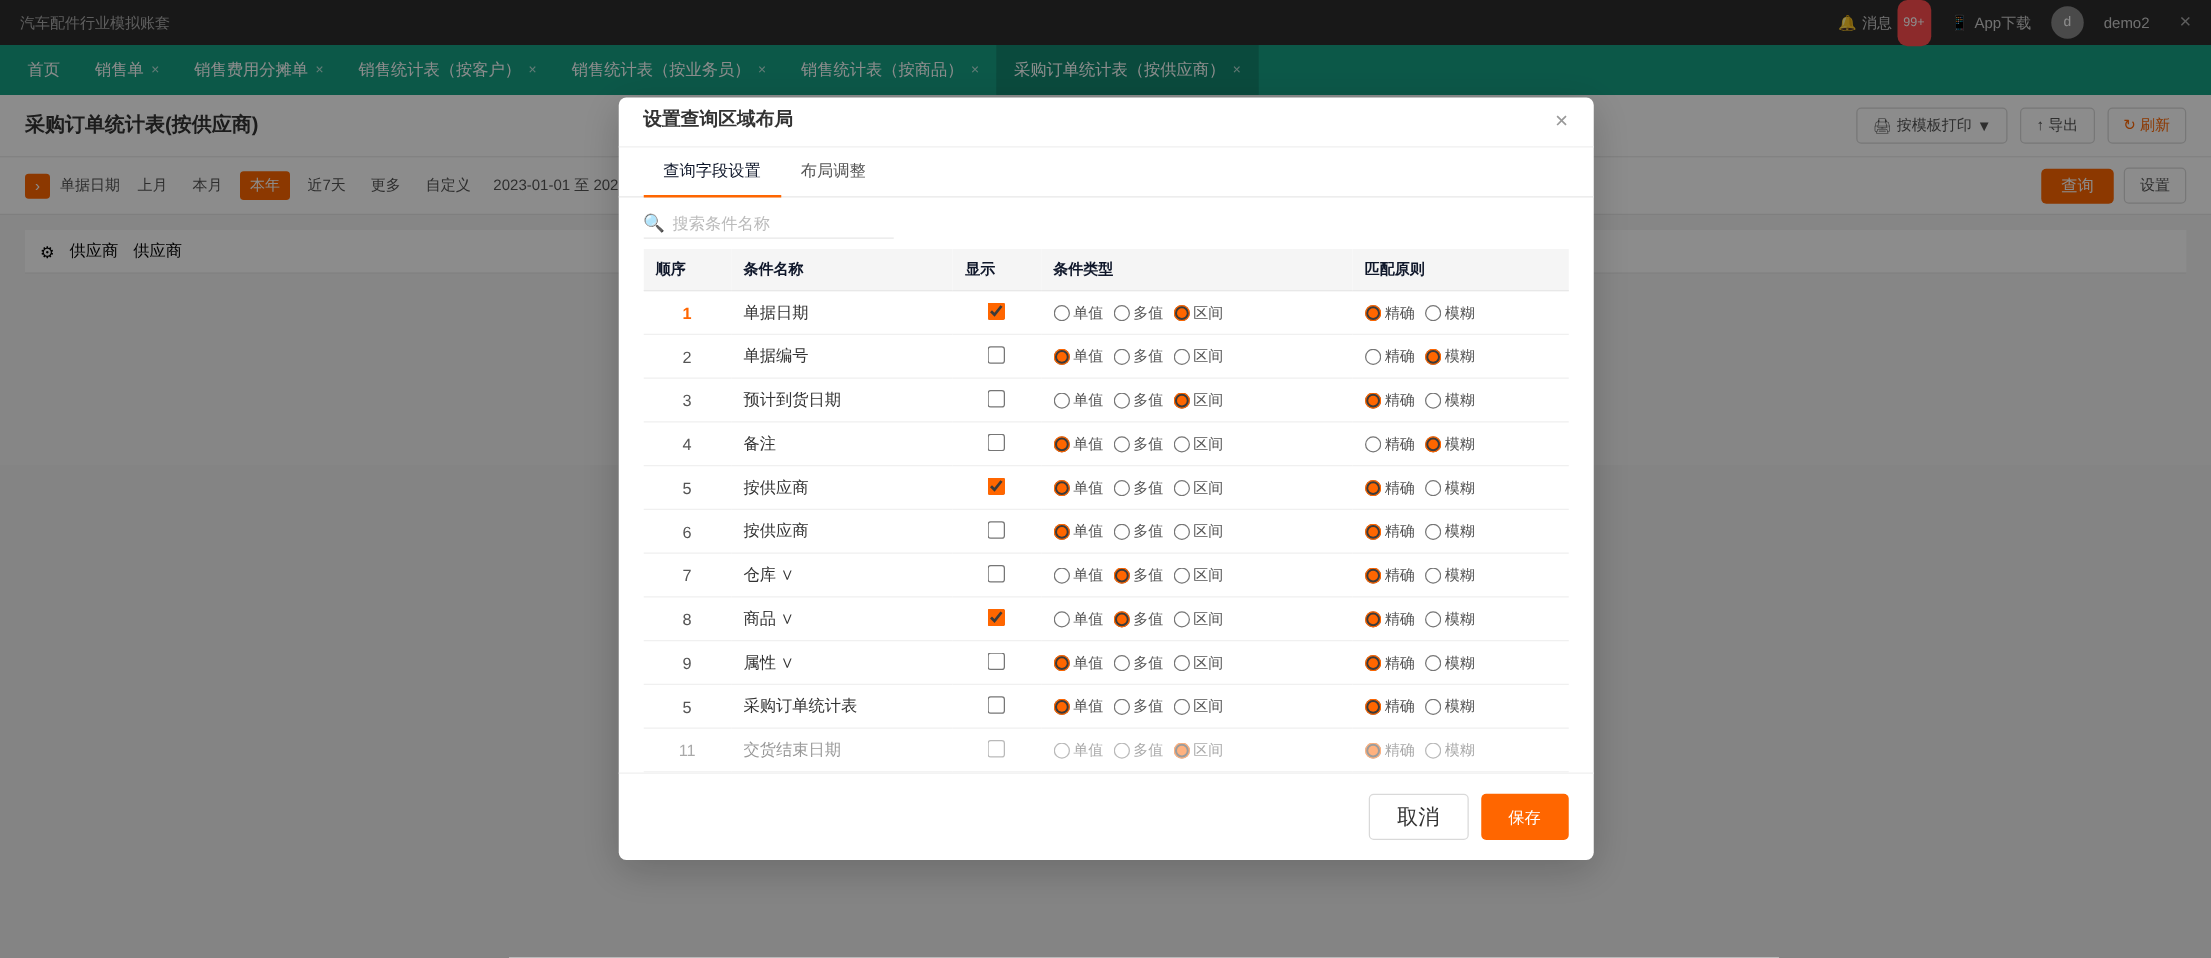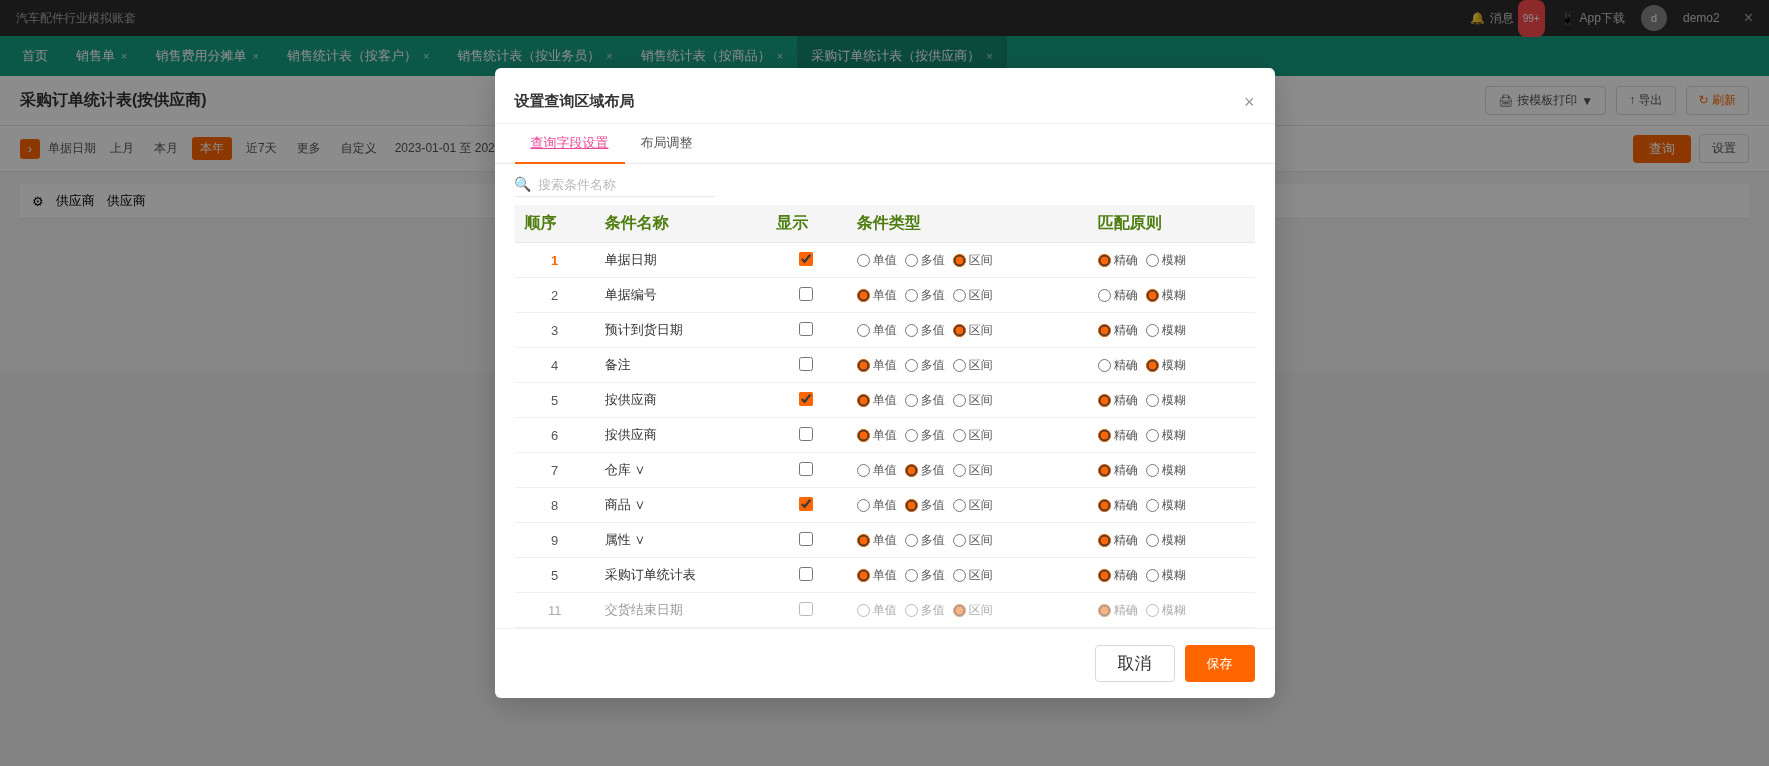--- a/index.html
+++ b/index.html
@@ -106,44 +106,43 @@
       width: 780px;
       max-height: 680px;
       display: flex;
       flex-direction: column;
       box-shadow: 0 8px 32px rgba(0,0,0,0.2);
     }
     .modal-header {
       display: flex;
       align-items: center;
       justify-content: space-between;
-      padding: 24px 20px 12px;
+      padding: 8px 20px 12px;
       border-bottom: 1px solid #f0f0f0;
     }
     .modal-title { font-size: 15px; font-weight: bold; color: #333; }
     .modal-close { cursor: pointer; color: #999; font-size: 18px; line-height: 1; }
 
     
     .modal-tabs {
       display: flex;
       padding: 0 20px;
       border-bottom: 1px solid #e8e8e8;
     }
     .modal-tab {
       padding: 10px 16px;
       cursor: pointer;
       font-size: 13px;
       color: #555;
       border-bottom: 2px solid transparent;
       margin-bottom: -1px;
     }
     .modal-tab.active {
-      color: #ec4899;
+      color: #0f172a;
       border-bottom-color: #f60;
-      text-decoration: underline;
     }
 
     
     .modal-search {
       padding: 12px 20px 8px;
       display: flex;
       align-items: center;
     }
     .modal-search-wrap {
       display: flex;
@@ -171,22 +170,22 @@
       padding: 0 20px;
     }
     .modal-table {
       width: 100%;
       border-collapse: collapse;
     }
     .modal-table thead tr th {
       background: #f5f5f5;
       padding: 8px 10px;
       text-align: left;
-      font-size: 16px;
-      color: #4d7c0f;
+      font-size: 12px;
+      color: #0f172a;
       border-bottom: 1px solid #e8e8e8;
       font-weight: 600;
     }
     .modal-table tbody tr td {
       padding: 8px 10px;
       font-size: 13px;
       color: #333;
       border-bottom: 1px solid #f0f0f0;
       vertical-align: middle;
     }

